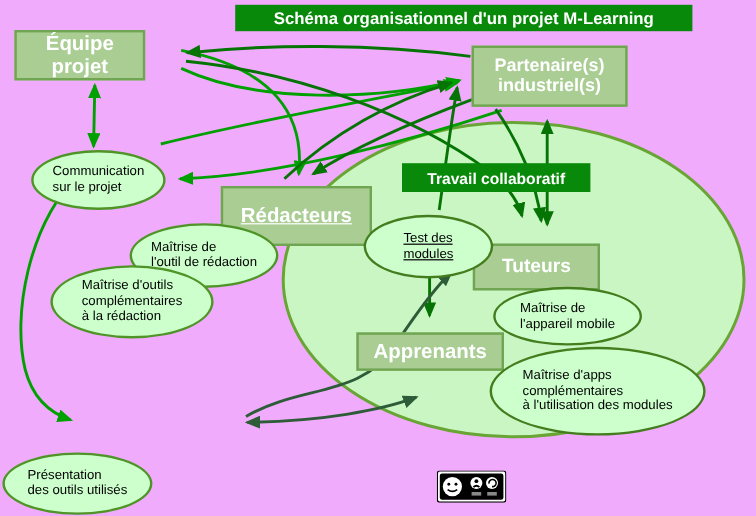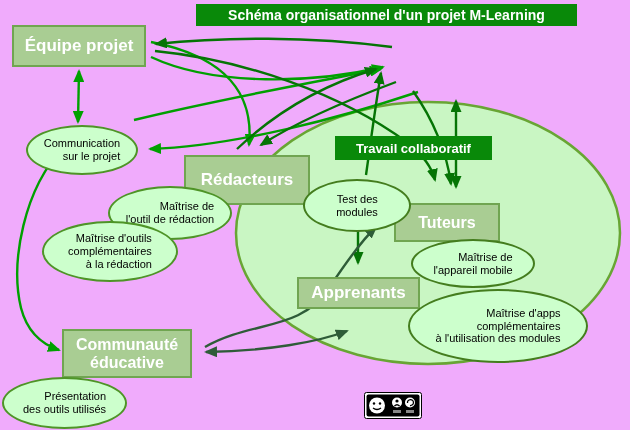--- a/index.html
+++ b/index.html
@@ -5,21 +5,21 @@
   html,body{margin:0;padding:0;background:#fff;}
   *{box-sizing:border-box;font-family:"Liberation Sans",sans-serif;}
   #canvas{position:relative;width:630px;height:430px;background:#f0abfc;overflow:hidden;}
   #arrows{position:absolute;left:0;top:0;z-index:1;}
   .node{position:absolute;z-index:2;background:#a9cd93;border:2px solid #70a551;color:#fff;
         font-weight:bold;display:flex;align-items:center;justify-content:center;text-align:center;
         line-height:1.12;white-space:pre-line;}
   .glabel{position:absolute;z-index:2;background:#098909;color:#fff;font-weight:bold;
         display:flex;align-items:center;justify-content:center;text-align:center;}
   .ell{position:absolute;z-index:2;background:#ccffcc;border:2px solid #4e9427;border-radius:50%;
-        display:flex;align-items:center;justify-content:center;text-align:right;
+        display:flex;align-items:center;justify-content:center;text-align:left;
         font-size:11px;color:#000;line-height:1.16;white-space:pre-line;}
   .ell.inner{border-color:#447d1e;}
   #caption{position:absolute;left:424px;top:399px;z-index:2;font-size:10px;color:#000;}
   #caption .email{color:#1515cc;cursor:pointer;}
   #badge{position:absolute;left:364px;top:392px;z-index:2;}
 </style>
 </head>
 <body>
 
 <div id="canvas">
@@ -71,43 +71,43 @@
     <g fill="none" stroke="#2e5c38" stroke-width="2.4">
       <path d="M206,352 C268,351 318,342 347,331" marker-start="url(#gS)" marker-end="url(#gE)"></path>
       <path d="M205,347 C252,320 300,332 329,288 C347,261 362,240 376,227" marker-end="url(#gE)"></path>
     </g>
   </svg>
 
   <div class="glabel" style="left:196px;top:4px;width:381px;height:22px;font-size:14px;">Schéma organisationnel d'un projet M-Learning</div>
 
   <div class="glabel" style="left:335px;top:120px;width:157px;height:24px;font-size:13px;margin-top:16px;">Travail collaboratif</div>
 
-  <div class="node" style="left:12px;top:25px;width:134px;height:42px;font-size:17px;">Équipe projet</div>
+  <div class="node" style="left:12px;top:25px;width:109px;height:42px;font-size:17px;">Équipe projet</div>
 
+  <div class="node" style="left:393px;top:38px;width:130px;height:51px;font-size:15px;">Partenaire(s)
+industriel(s)</div>
 
-  <div class="node" style="left:184px;top:155px;width:126px;height:50px;font-size:17px;">Rédacteurs</div>
+  <div class="node" style="left:184px;top:155px;width:126px;height:50px;font-size:17px;text-decoration:underline;">Rédacteurs</div>
 
   <div class="node" style="left:394px;top:203px;width:106px;height:39px;font-size:16px;">Tuteurs</div>
 
   <div class="node" style="left:297px;top:277px;width:123px;height:32px;font-size:17px;">Apprenants</div>
 
-  <div class="node" style="left:62px;top:329px;width:130px;height:49px;font-size:16px;">Communauté
-éducative</div>
 
   <div class="ell" style="left:26px;top:125px;width:112px;height:50px;">Communication
 sur le projet</div>
 
   <div class="ell" style="left:108px;top:186px;width:124px;height:54px;">Maîtrise de
 l'outil de rédaction</div>
 
   <div class="ell" style="left:42px;top:221px;width:136px;height:61px;">Maîtrise d'outils
 complémentaires
 à la rédaction</div>
 
-  <div class="ell inner" style="left:303px;top:179px;width:108px;height:53px;">Test des
+  <div class="ell inner" style="left:303px;top:179px;width:108px;height:53px;text-decoration:underline;">Test des
 modules</div>
 
   <div class="ell inner" style="left:411px;top:239px;width:124px;height:49px;">Maîtrise de
 l'appareil mobile</div>
 
   <div class="ell inner" style="left:408px;top:289px;width:180px;height:74px;">Maîtrise d'apps
 complémentaires
 à l'utilisation des modules</div>
 
   <div class="ell" style="left:2px;top:377px;width:125px;height:52px;">Présentation

